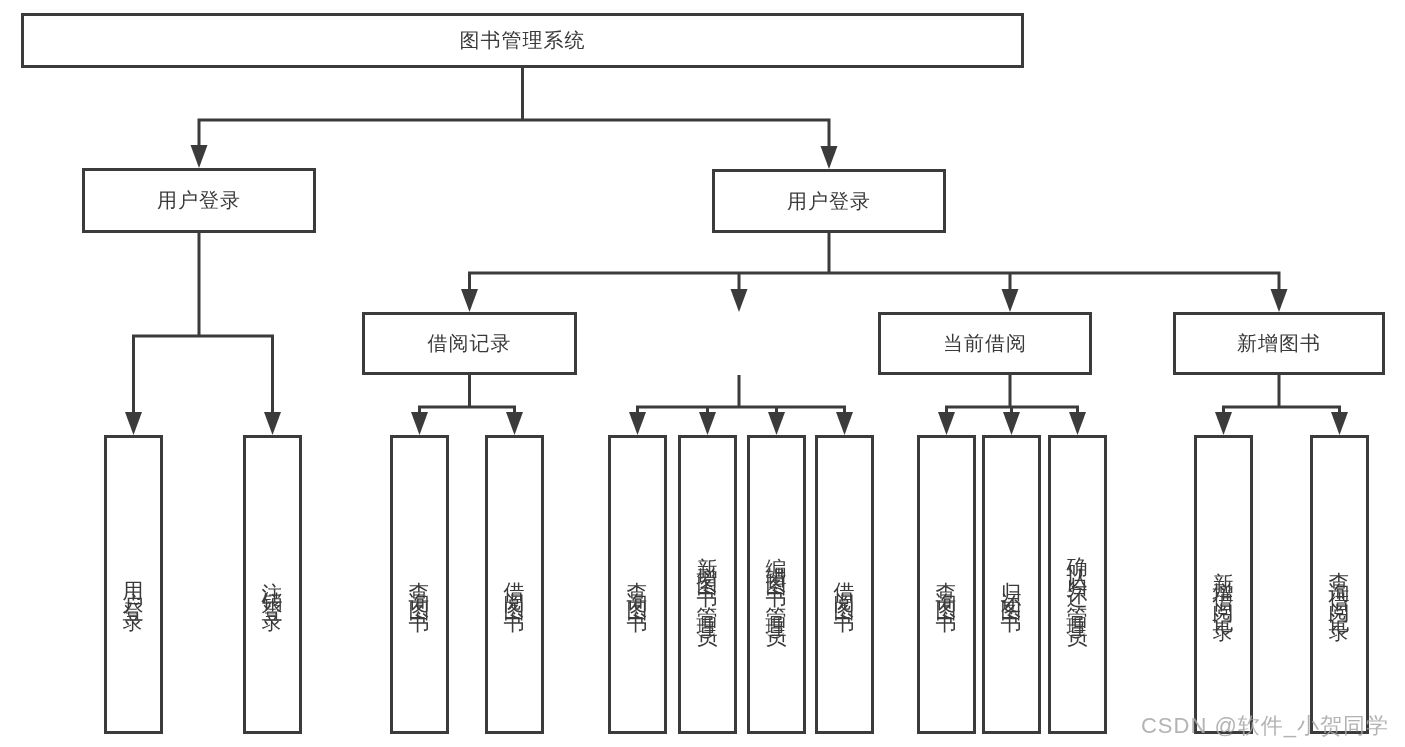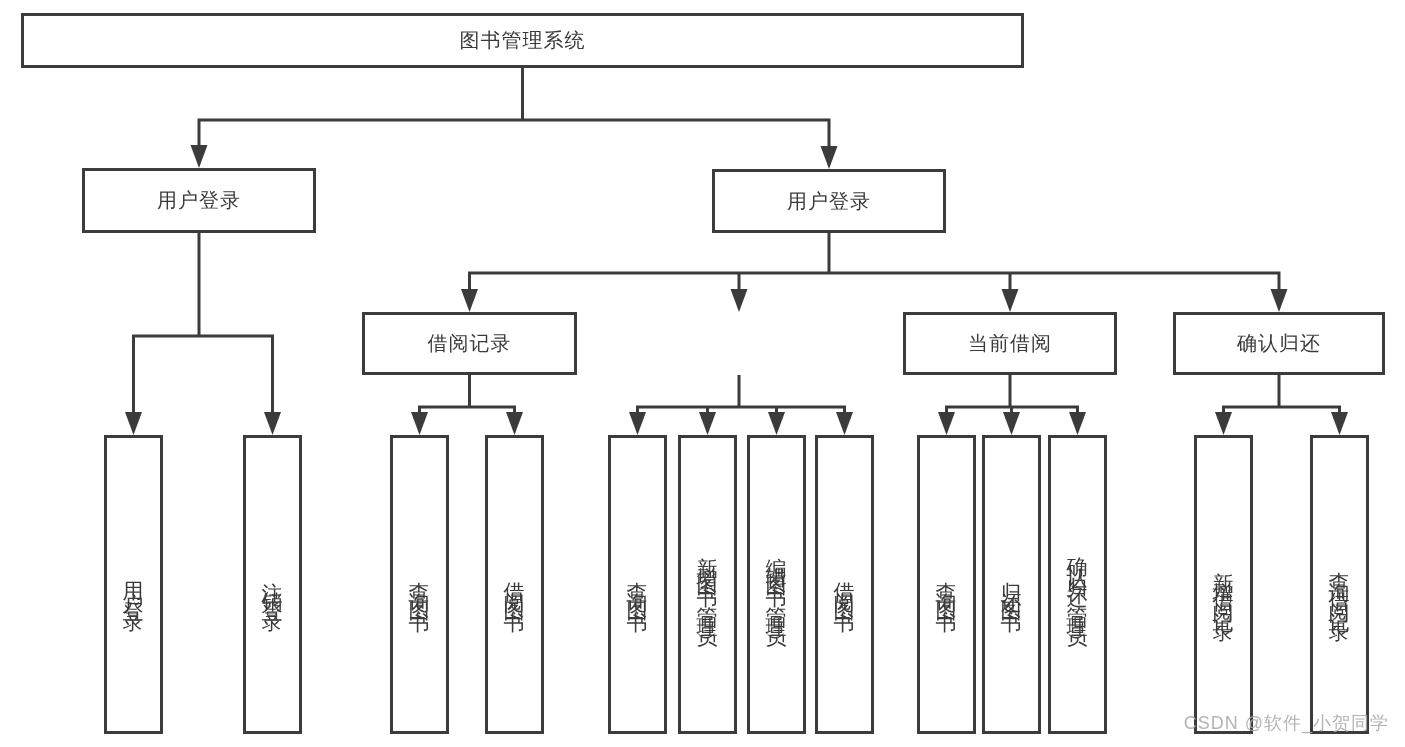--- a/index.html
+++ b/index.html
@@ -39,21 +39,21 @@
     text-orientation: mixed;
     letter-spacing: 10px;
     line-height: 1;
     white-space: nowrap;
   }
   #watermark {
     position: absolute;
     right: 4px;
     top: 711px;
     z-index: 2;
-    font-size: 18px;
+    font-size: 22px;
     color: rgba(168, 168, 168, 0.88);
     letter-spacing: 1px;
     white-space: nowrap;
   }
 </style>
 </head>
 <body>
 
 <div id="canvas">
 
@@ -87,25 +87,25 @@
   <div class="node h" style="left:82px; top:168px; width:234px; height:65px">
     <span>用户登录</span>
   </div>
   <div class="node h" style="left:712px; top:169px; width:234px; height:64px">
     <span>用户登录</span>
   </div>
 
   <div class="node h" style="left:362px; top:312px; width:215px; height:63px">
     <span>借阅记录</span>
   </div>
-  <div class="node h" style="left:903px; top:312px; width:214px; height:63px">
+  <div class="node h" style="left:878px; top:312px; width:214px; height:63px">
     <span>当前借阅</span>
   </div>
   <div class="node h" style="left:1173px; top:312px; width:212px; height:63px">
-    <span>确认归还</span>
+    <span>新增图书</span>
   </div>
 
   <div class="node v" style="left:104px; top:435px; width:59px; height:299px">
     <span>用户登录</span>
   </div>
   <div class="node v" style="left:243px; top:435px; width:59px; height:299px">
     <span>注销登录</span>
   </div>
 
   <div class="node v" style="left:390px; top:435px; width:59px; height:299px">

